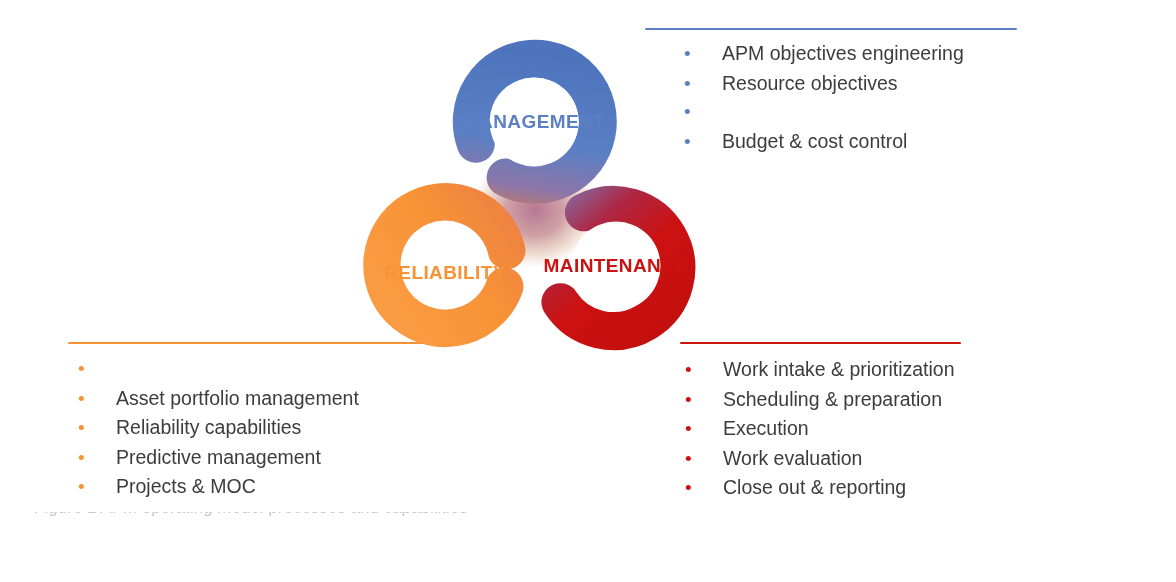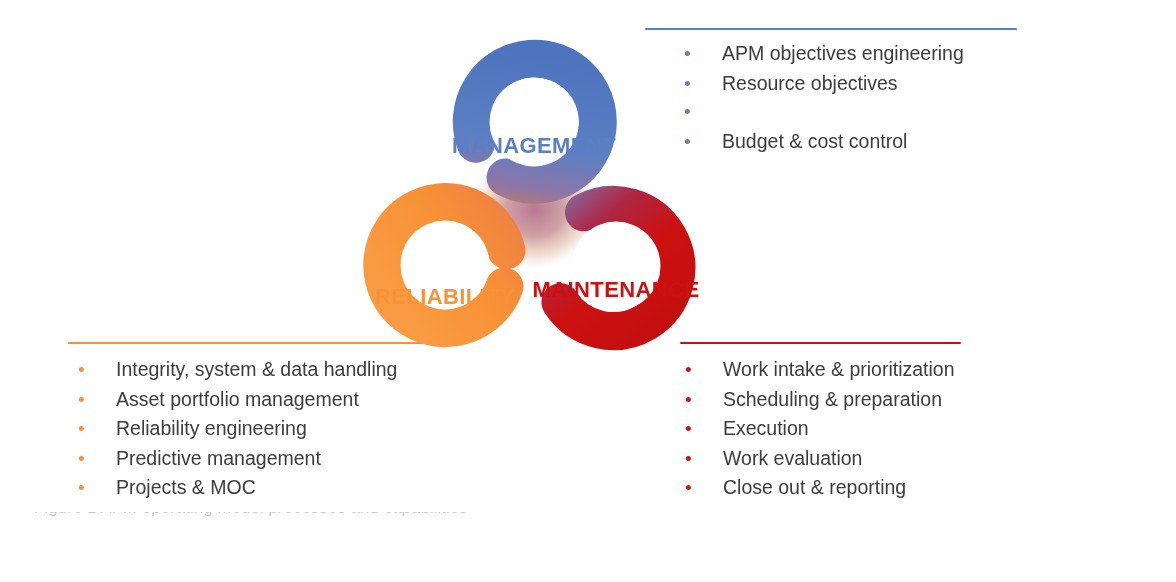--- a/index.html
+++ b/index.html
@@ -49,27 +49,26 @@
     position: absolute;
     left: 330px;
     top: 14px;
     width: 410px;
     height: 360px;
   }
 
   
   .ring-label {
     position: absolute;
-    font-size: 22px;
+    font-size: 19px;
     font-weight: bold;
     letter-spacing: 0.4px;
     white-space: nowrap;
     transform: translate(-50%, -50%);
     pointer-events: none;
-    margin-top: 24px;
   }
   .label-management { left: 534px; top: 122px; }
   .label-reliability { left: 445px; top: 273px; }
   .label-maintenance { left: 616px; top: 266px; }
 
   
   .bullets {
     position: absolute;
     list-style: none;
     margin: 0;
@@ -196,29 +195,28 @@
     </li>
     <li>
       <span class="dot" style="color:#5b7fc4;">•</span>
       <span class="txt">Budget &amp; cost control</span>
     </li>
   </ul>
 
   <ul class="bullets bullets-reliability">
     <li>
       <span class="dot" style="color:#f89236;">•</span>
-      <span class="txt">Integrity, system &amp; data handling</span>
     </li>
     <li>
       <span class="dot" style="color:#f89236;">•</span>
       <span class="txt">Asset portfolio management</span>
     </li>
     <li>
       <span class="dot" style="color:#f89236;">•</span>
-      <span class="txt">Reliability engineering</span>
+      <span class="txt">Reliability capabilities</span>
     </li>
     <li>
       <span class="dot" style="color:#f89236;">•</span>
       <span class="txt">Predictive management</span>
     </li>
     <li>
       <span class="dot" style="color:#f89236;">•</span>
       <span class="txt">Projects &amp; MOC</span>
     </li>
   </ul>

